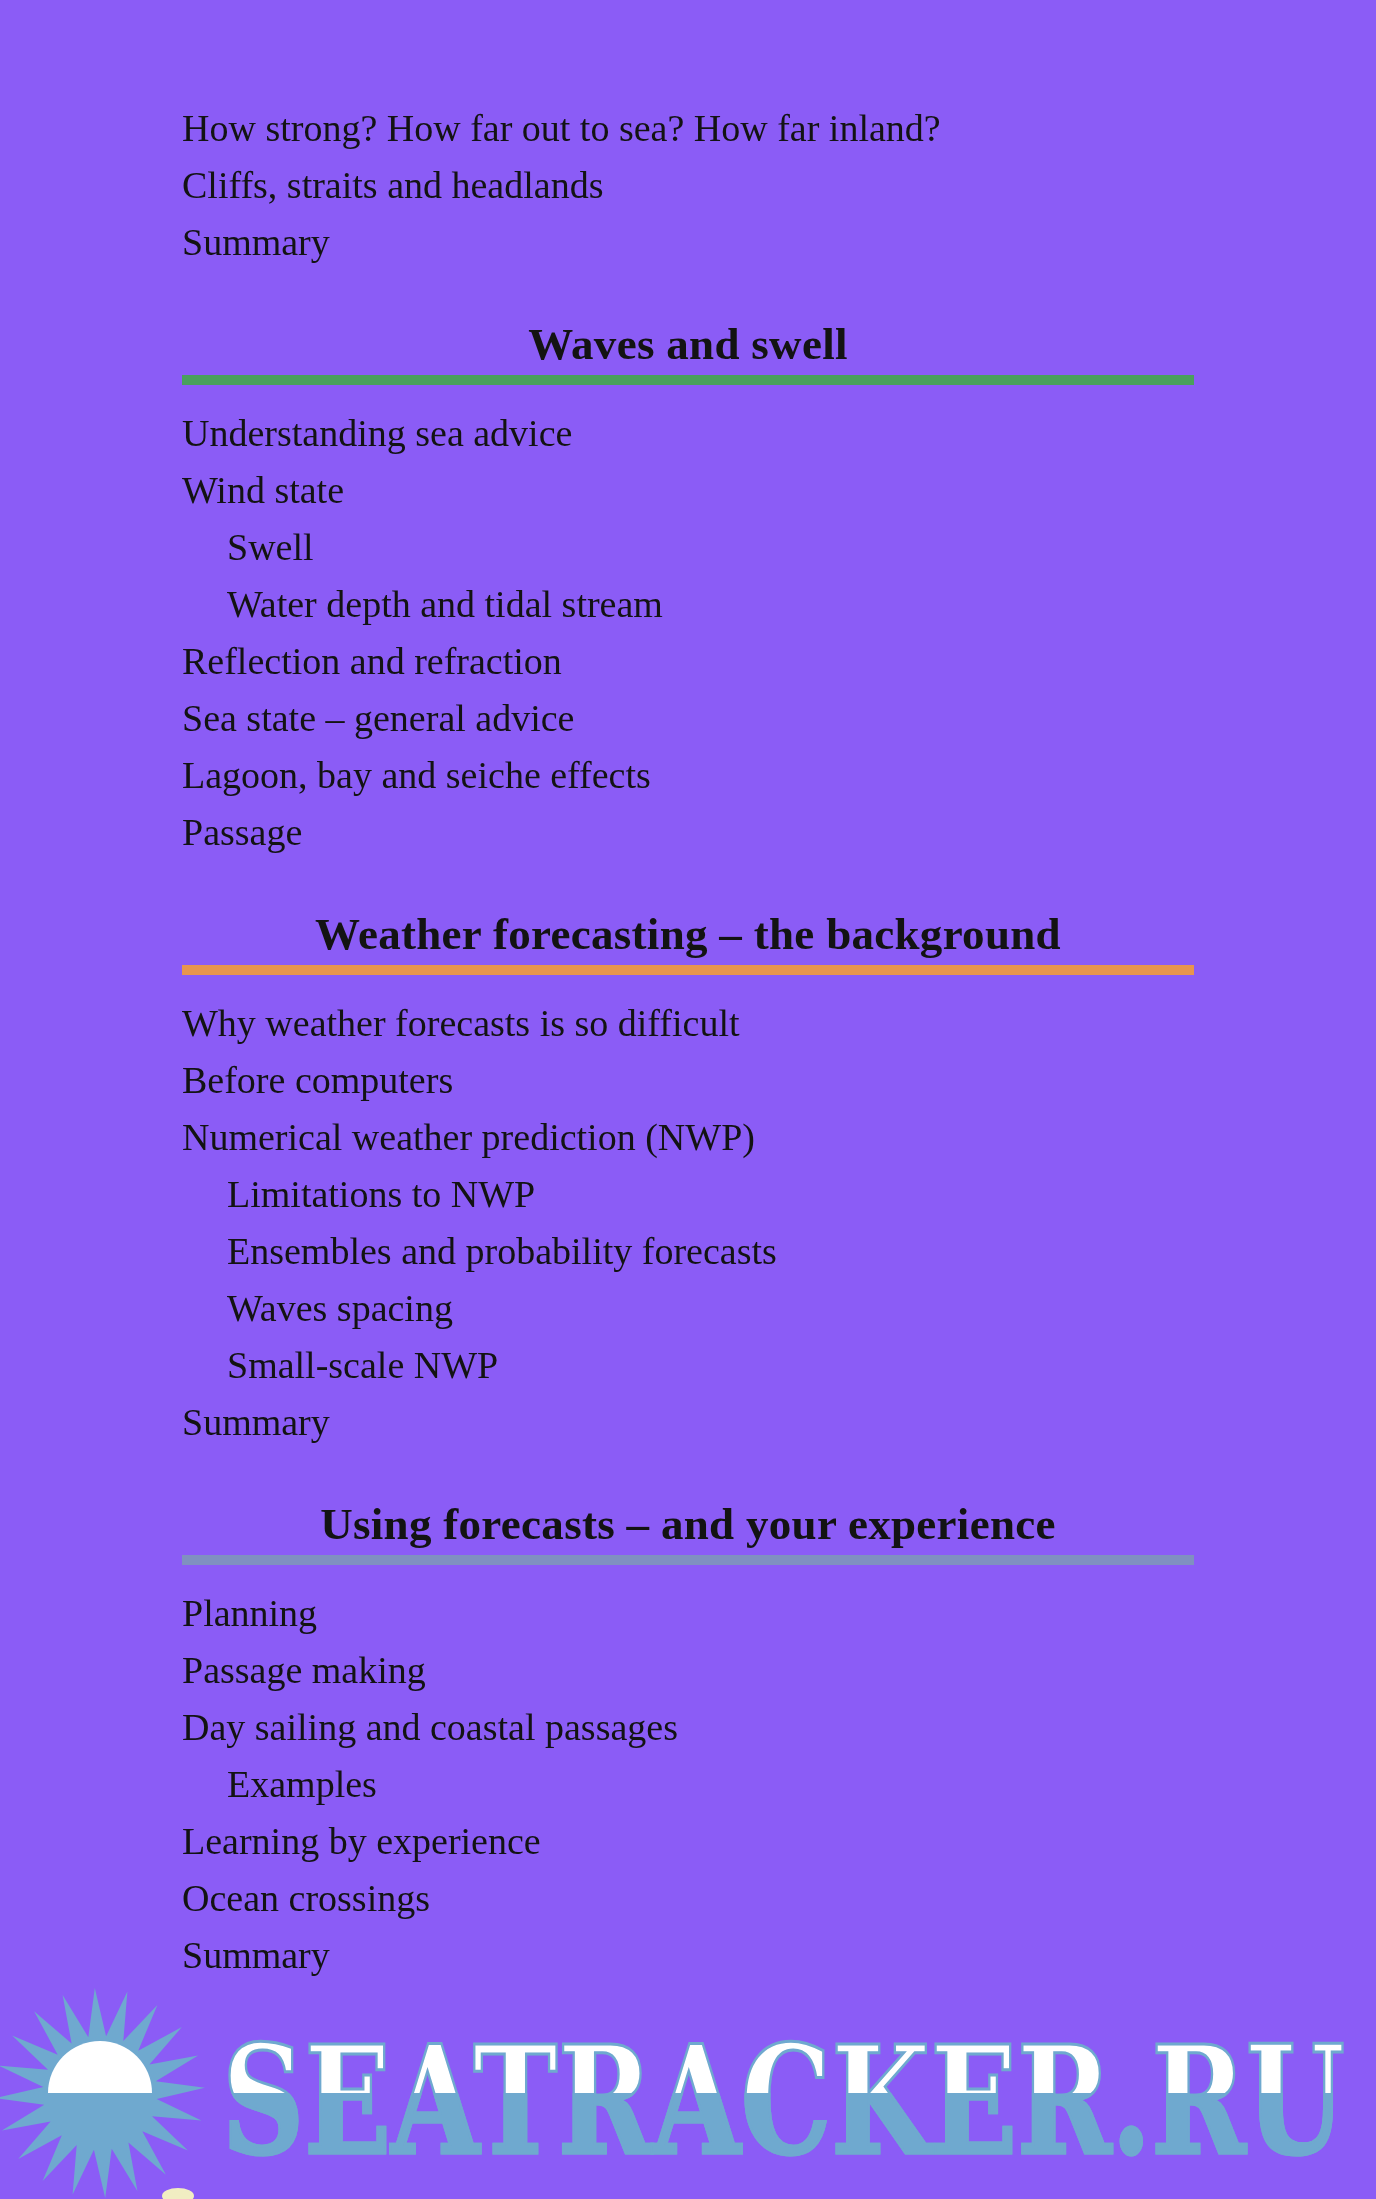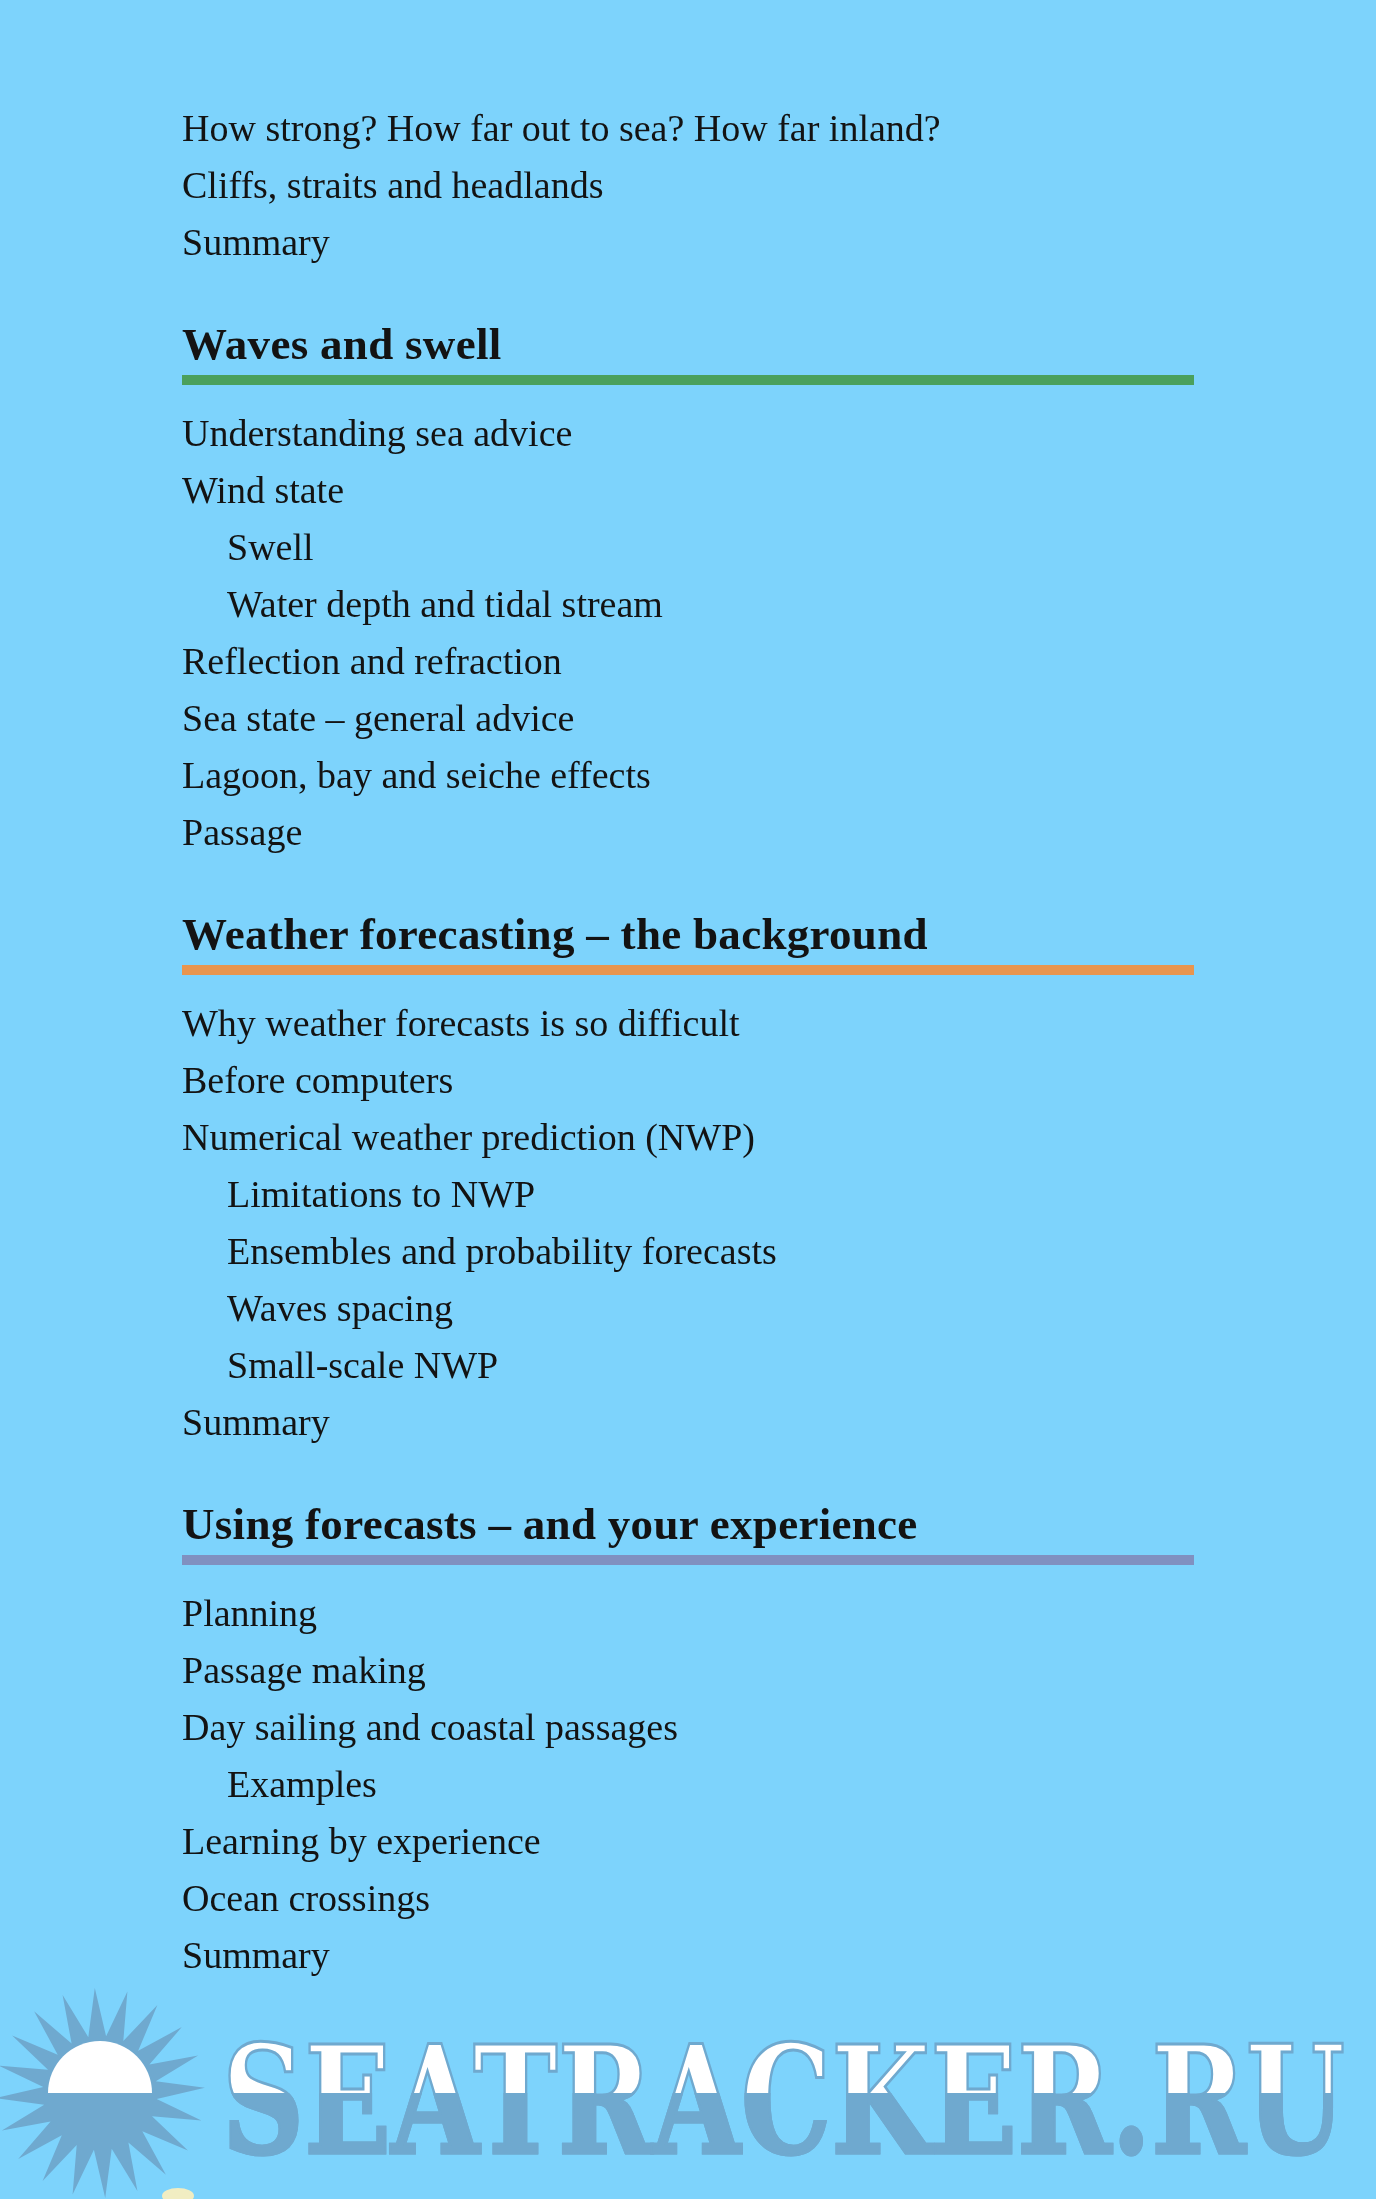--- a/index.html
+++ b/index.html
@@ -1,39 +1,40 @@
 <!DOCTYPE html>
 <html><head>
 <meta charset="utf-8">
 <style>
   html,body { margin:0; padding:0; background:#ffffff; }
   .page {
     position:relative;
     width:1376px; height:2199px;
-    background:#7dd3fc;
+    background:#8b5cf6;
     font-family:"Liberation Serif","DejaVu Serif",serif;
     color:#131313;
     overflow:hidden;
   }
   .content { padding:100px 182px 0 182px; }
   .toc-item {
     margin:0;
     font-size:38px;
     line-height:57px;
     white-space:nowrap;
   }
   .toc-item.indent { padding-left:45px; }
   .section { margin:0; }
   .section-title {
     margin:46px 0 0 0;
     font-size:45px;
     line-height:54px;
     font-weight:700;
     letter-spacing:0.3px;
     white-space:nowrap;
+    text-align:center;
   }
   .section-rule {
     height:10px;
     margin:4px 0 0 0;
     border:none;
     background:#999999;
   }
   .section-list { margin:20px 0 0 0; }
   .watermark {
     position:absolute;

